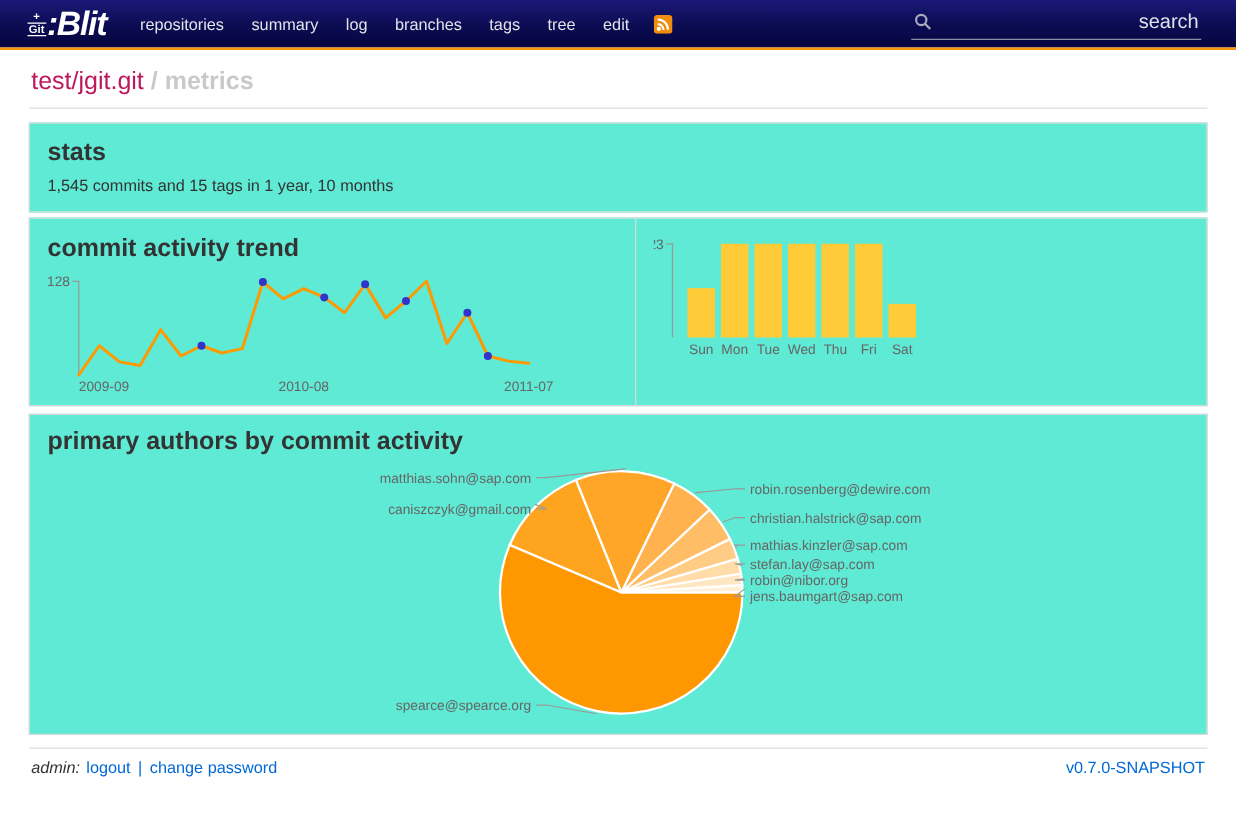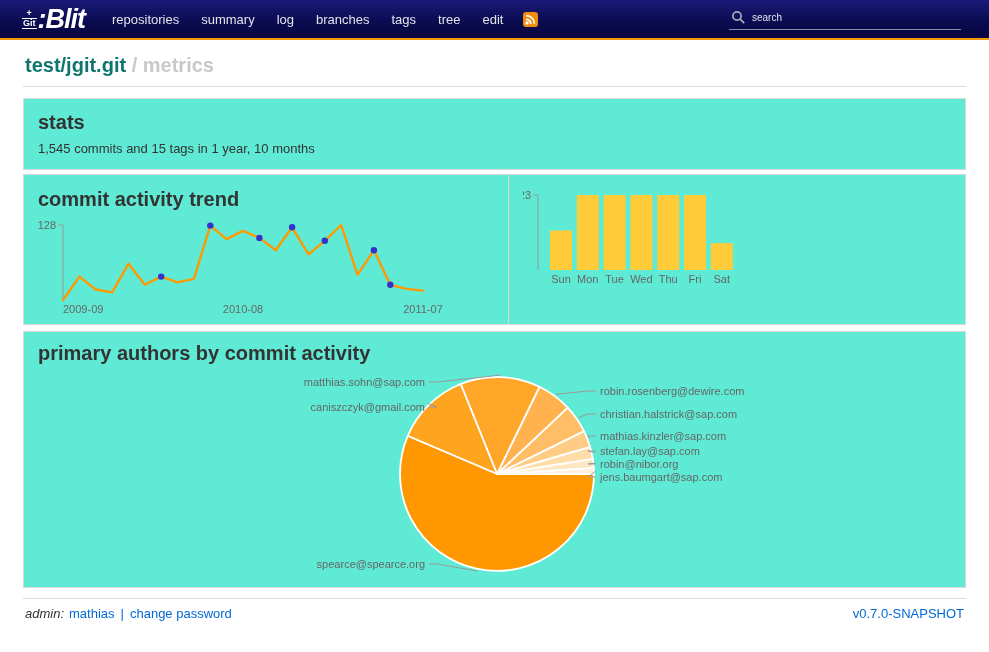--- a/index.html
+++ b/index.html
@@ -14,26 +14,26 @@
   .logo-stack { display:flex; flex-direction:column; align-items:center;
     font-size:9px; font-weight:bold; line-height:1.05; margin-right:1px; }
   .logo-stack .stack-bottom { border-top:1px solid #fff; border-bottom:1px solid #fff; padding:0 1px; }
   .logo-brand { font-size:27px; font-weight:bold; font-style:italic; letter-spacing:-1px; }
   .nav-items { display:flex; list-style:none; margin-left:16px; align-items:center; }
   .nav-items li { color:#e3e3ea; font-size:13px; margin:0 11px; cursor:pointer; white-space:nowrap; }
   .rss { margin-left:9px; display:flex; cursor:pointer; }
   .search-box { margin-left:auto; margin-right:28px; width:232px; display:flex;
     align-items:center; gap:6px; border-bottom:1px solid #8d8da9; padding:2px 2px 4px; }
   .search-box input { flex:1; background:transparent; border:none; outline:none;
-    color:#fff; font-size:10px; font-family:inherit; }
+    color:#fff; font-size:16px; font-family:inherit;text-align:right; }
   .search-box input::placeholder { color:#e0e0e8; opacity:1; }
 
   
   .breadcrumb { margin:14px 0 0 25px; font-size:20px; }
-  .crumb-repo { color:#0f766e; font-weight:bold; cursor:pointer; }
+  .crumb-repo { color:#be185d; font-weight:normal; cursor:pointer; }
   .crumb-sep, .crumb-page { color:#c9c9c9; font-weight:bold; }
   .rule { border:none; border-top:1px solid #ddd; margin:9px 23px 0; }
 
   
   .panel { border:1px solid #d9d9d9; margin:0 23px; background:#5eead4; }
   .panel-stats { margin-top:11px; padding:12px 14px 13px; }
   .sec-title { font-size:20px; font-weight:bold; color:#333; margin-bottom:7px; }
   .stats-text { font-size:13px; color:#333; }
   .panel-charts { margin-top:4px; display:flex; }
   .chart-half { flex:1; padding:13px 20px 6px 14px; }
@@ -170,17 +170,17 @@
       <polyline points="389.7,31.3 399,35 391,35" fill="none" stroke="#999999" stroke-width="1"></polyline>
       <text x="387" y="39" text-anchor="end" class="pie-label">caniszczyk@gmail.com</text>
       <polyline points="439.2,199.0 399,192 391,192" fill="none" stroke="#999999" stroke-width="1"></polyline>
       <text x="387" y="196" text-anchor="end" class="pie-label">spearce@spearce.org</text>
     </svg>
 </div>
 
 <hr class="rule" style="margin-top:10px;">
 <div class="footer-row">
   <span class="admin-label">admin:</span>
-  <a class="flink">mathias</a>
+  <a class="flink">logout</a>
   <span class="fsep">|</span>
   <a class="flink">change password</a>
   <a class="version">v0.7.0-SNAPSHOT</a>
 </div>
 
 </body></html>

